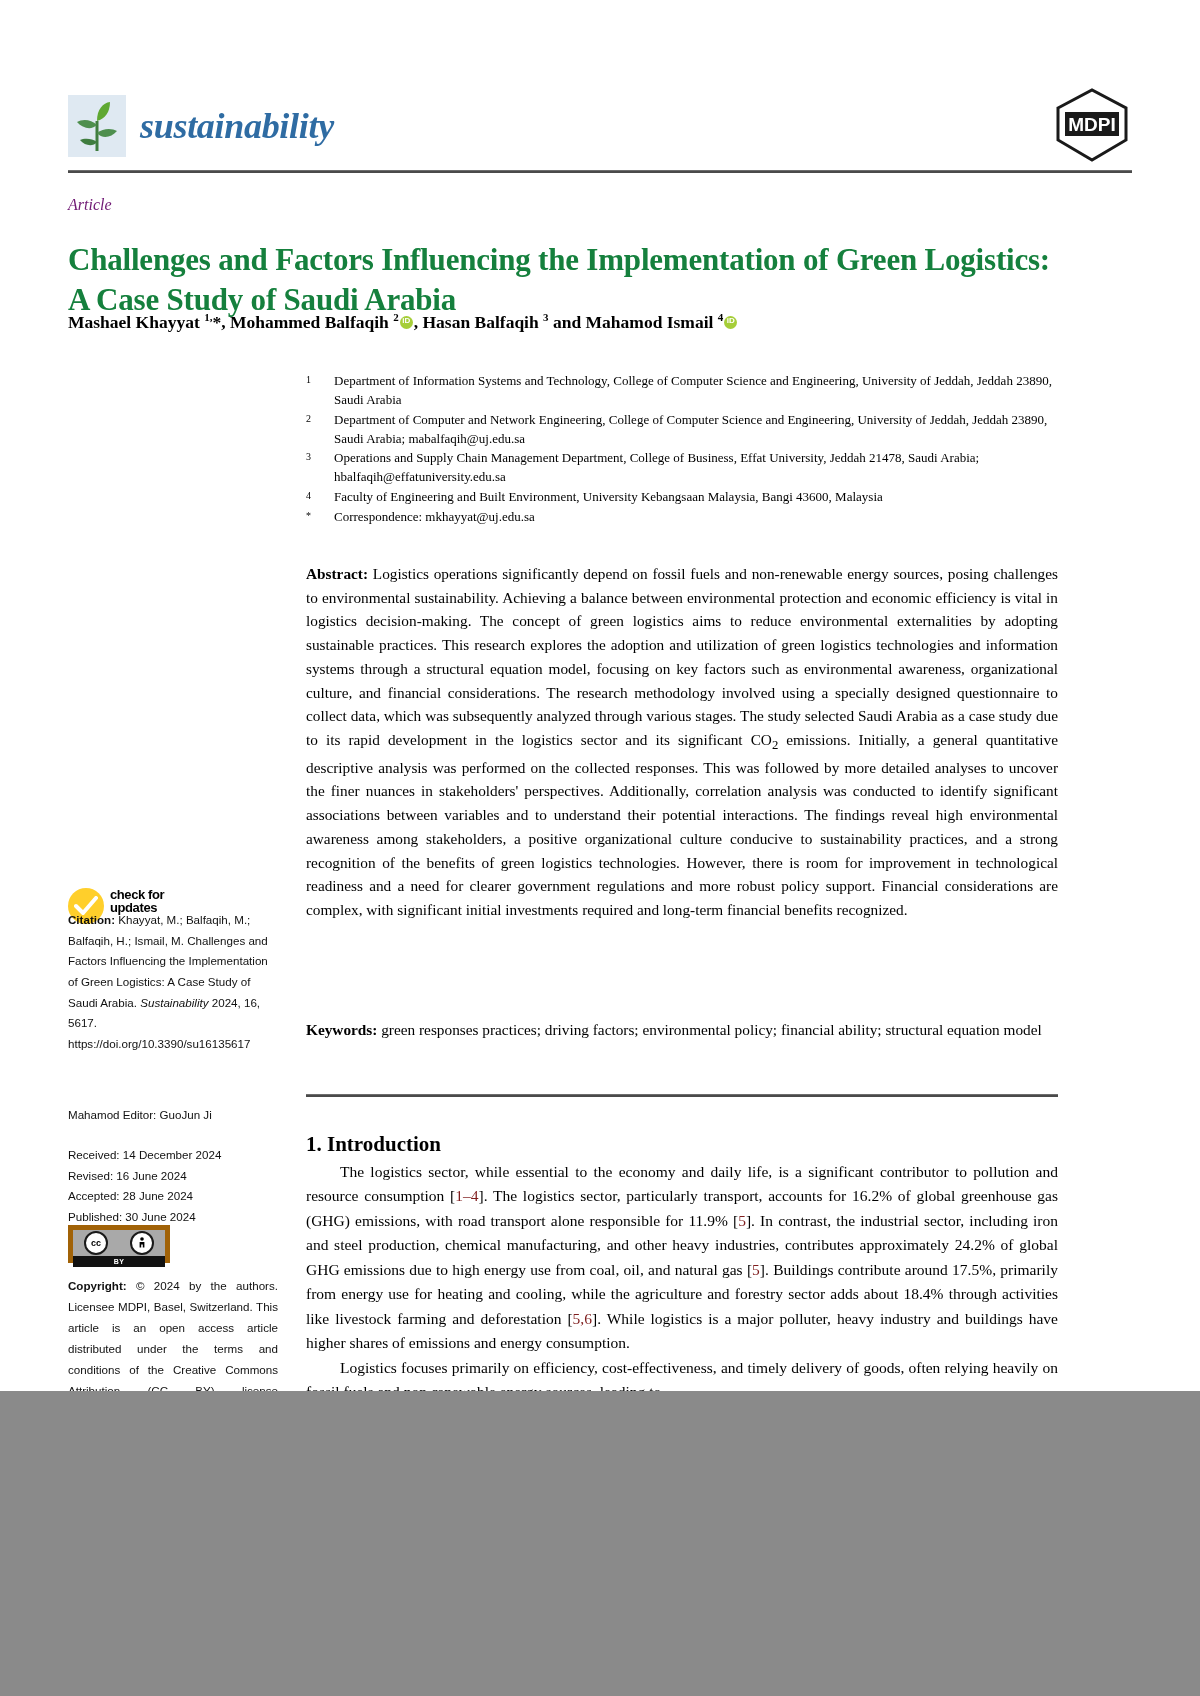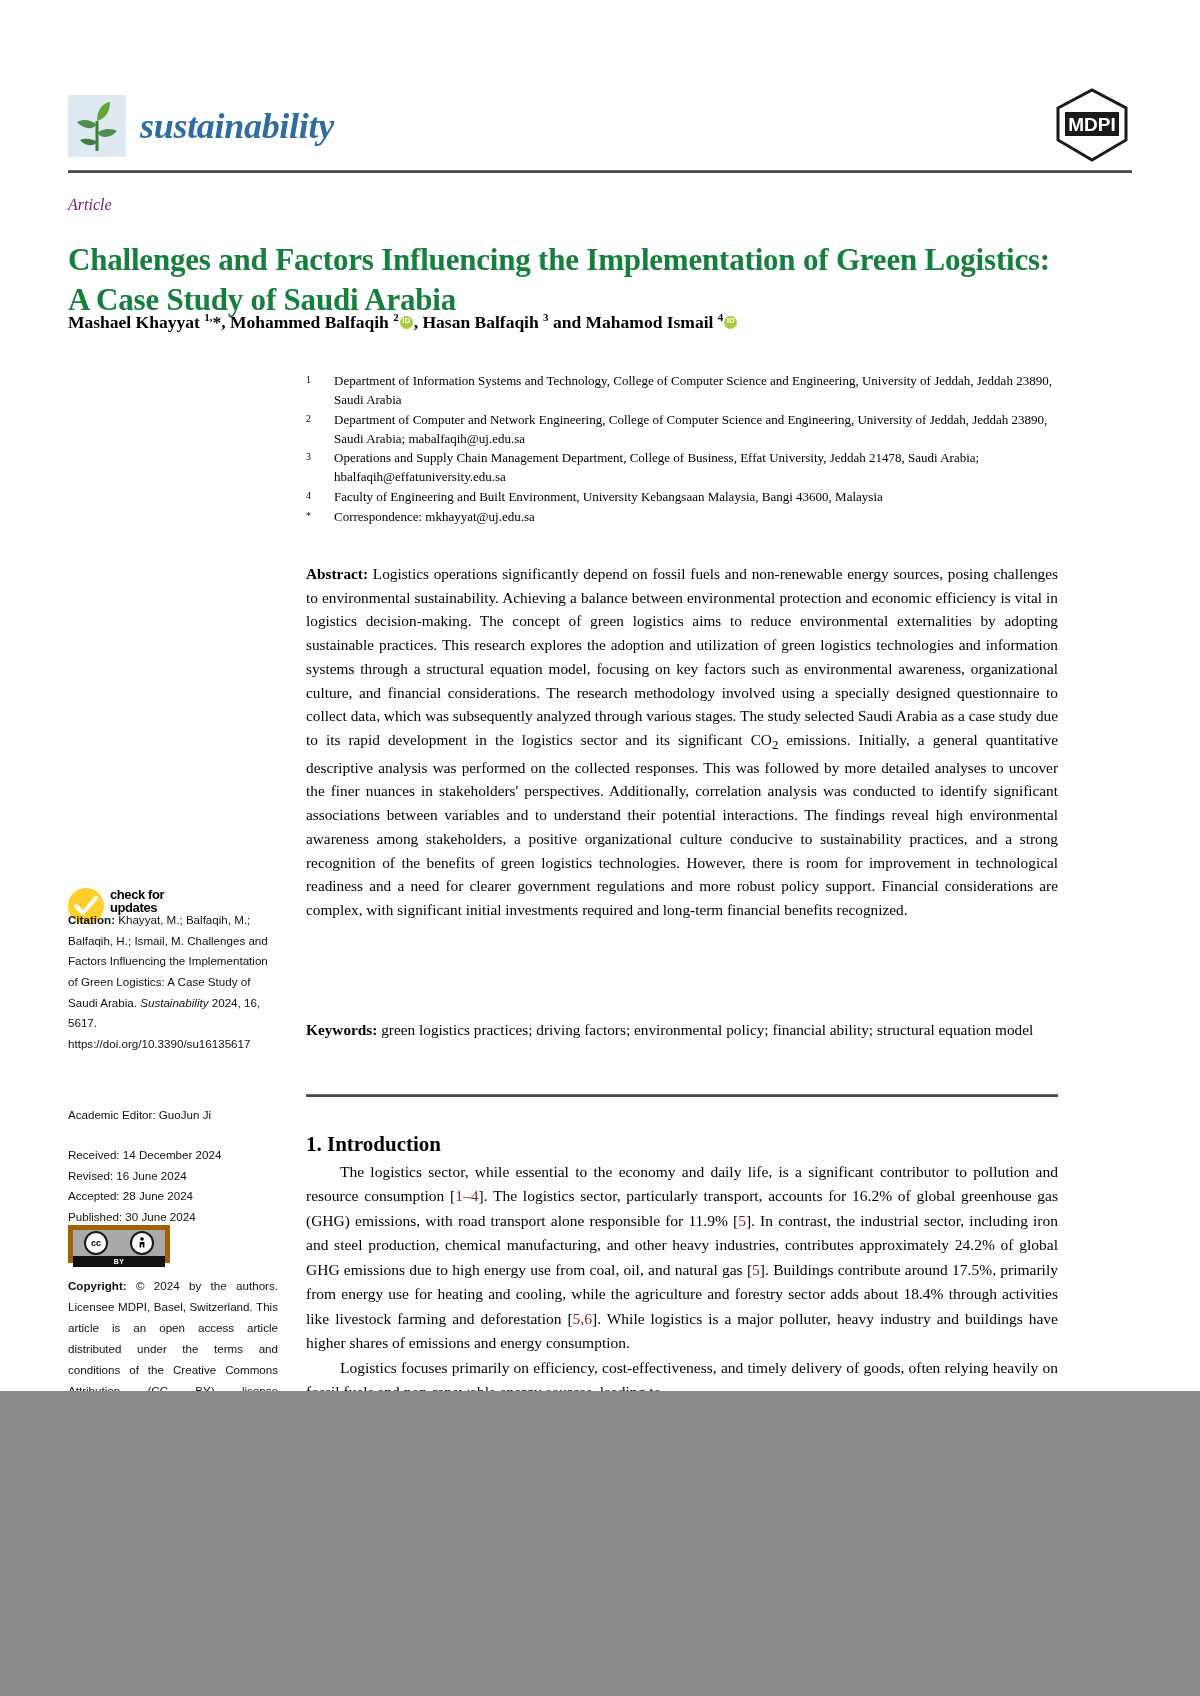--- a/index.html
+++ b/index.html
@@ -348,21 +348,21 @@
       <sup class="aff-mark">*</sup>
       <span class="aff-text">Correspondence: mkhayyat@uj.edu.sa</span>
     </div>
   </div>
 
   <div class="abstract">
     <b>Abstract:</b><span> Logistics operations significantly depend on fossil fuels and non-renewable energy sources, posing challenges to environmental sustainability. Achieving a balance between environmental protection and economic efficiency is vital in logistics decision-making. The concept of green logistics aims to reduce environmental externalities by adopting sustainable practices. This research explores the adoption and utilization of green logistics technologies and information systems through a structural equation model, focusing on key factors such as environmental awareness, organizational culture, and financial considerations. The research methodology involved using a specially designed questionnaire to collect data, which was subsequently analyzed through various stages. The study selected Saudi Arabia as a case study due to its rapid development in the logistics sector and its significant CO<sub>2</sub> emissions. Initially, a general quantitative descriptive analysis was performed on the collected responses. This was followed by more detailed analyses to uncover the finer nuances in stakeholders' perspectives. Additionally, correlation analysis was conducted to identify significant associations between variables and to understand their potential interactions. The findings reveal high environmental awareness among stakeholders, a positive organizational culture conducive to sustainability practices, and a strong recognition of the benefits of green logistics technologies. However, there is room for improvement in technological readiness and a need for clearer government regulations and more robust policy support. Financial considerations are complex, with significant initial investments required and long-term financial benefits recognized.</span>
   </div>
 
   <div class="keywords">
-    <b>Keywords:</b><span> green logistics practices; driving factors; environmental policy; financial ability; structural equation model</span>
+    <b>Keywords:</b><span> green responses practices; driving factors; environmental policy; financial ability; structural equation model</span>
   </div>
 
   <div class="section-rule"></div>
 
   <div class="intro-heading">1. Introduction</div>
   <div class="intro-body">
     <p>
       <span>The logistics sector, while essential to the economy and daily life, is a significant contributor to pollution and resource consumption [</span><span class="lnk">1–4</span><span>]. The logistics sector, particularly transport, accounts for 16.2% of global greenhouse gas (GHG) emissions, with road transport alone responsible for 11.9% [</span><span class="lnk">5</span><span>]. In contrast, the industrial sector, including iron and steel production, chemical manufacturing, and other heavy industries, contributes approximately 24.2% of global GHG emissions due to high energy use from coal, oil, and natural gas [</span><span class="lnk">5</span><span>]. Buildings contribute around 17.5%, primarily from energy use for heating and cooling, while the agriculture and forestry sector adds about 18.4% through activities like livestock farming and deforestation [</span><span class="lnk">5,6</span><span>]. While logistics is a major polluter, heavy industry and buildings have higher shares of emissions and energy consumption.</span>
     </p>
     <p>Logistics focuses primarily on efficiency, cost-effectiveness, and timely delivery of goods, often relying heavily on fossil fuels and non-renewable energy sources, leading to</p>
@@ -377,21 +377,21 @@
     <div class="cm-text">
       <div>check for</div>
       <div>updates</div>
     </div>
   </div>
 
   <div class="sidebar citation">
     <b>Citation:</b><span> Khayyat, M.; Balfaqih, M.; Balfaqih, H.; Ismail, M. Challenges and Factors Influencing the Implementation of Green Logistics: A Case Study of Saudi Arabia. </span><i>Sustainability</i><span> 2024, 16, 5617. https://doi.org/10.3390/su16135617</span>
   </div>
 
-  <div class="sidebar acad-editor">Academic Editor: GuoJun Ji</div>
+  <div class="sidebar acad-editor">Mahamod Editor: GuoJun Ji</div>
 
   <div class="sidebar dates">
     <div>Received: 14 December 2024</div>
     <div>Revised: 16 June 2024</div>
     <div>Accepted: 28 June 2024</div>
     <div>Published: 30 June 2024</div>
   </div>
 
   <div class="cc-badge">
     <div class="cc-row">

